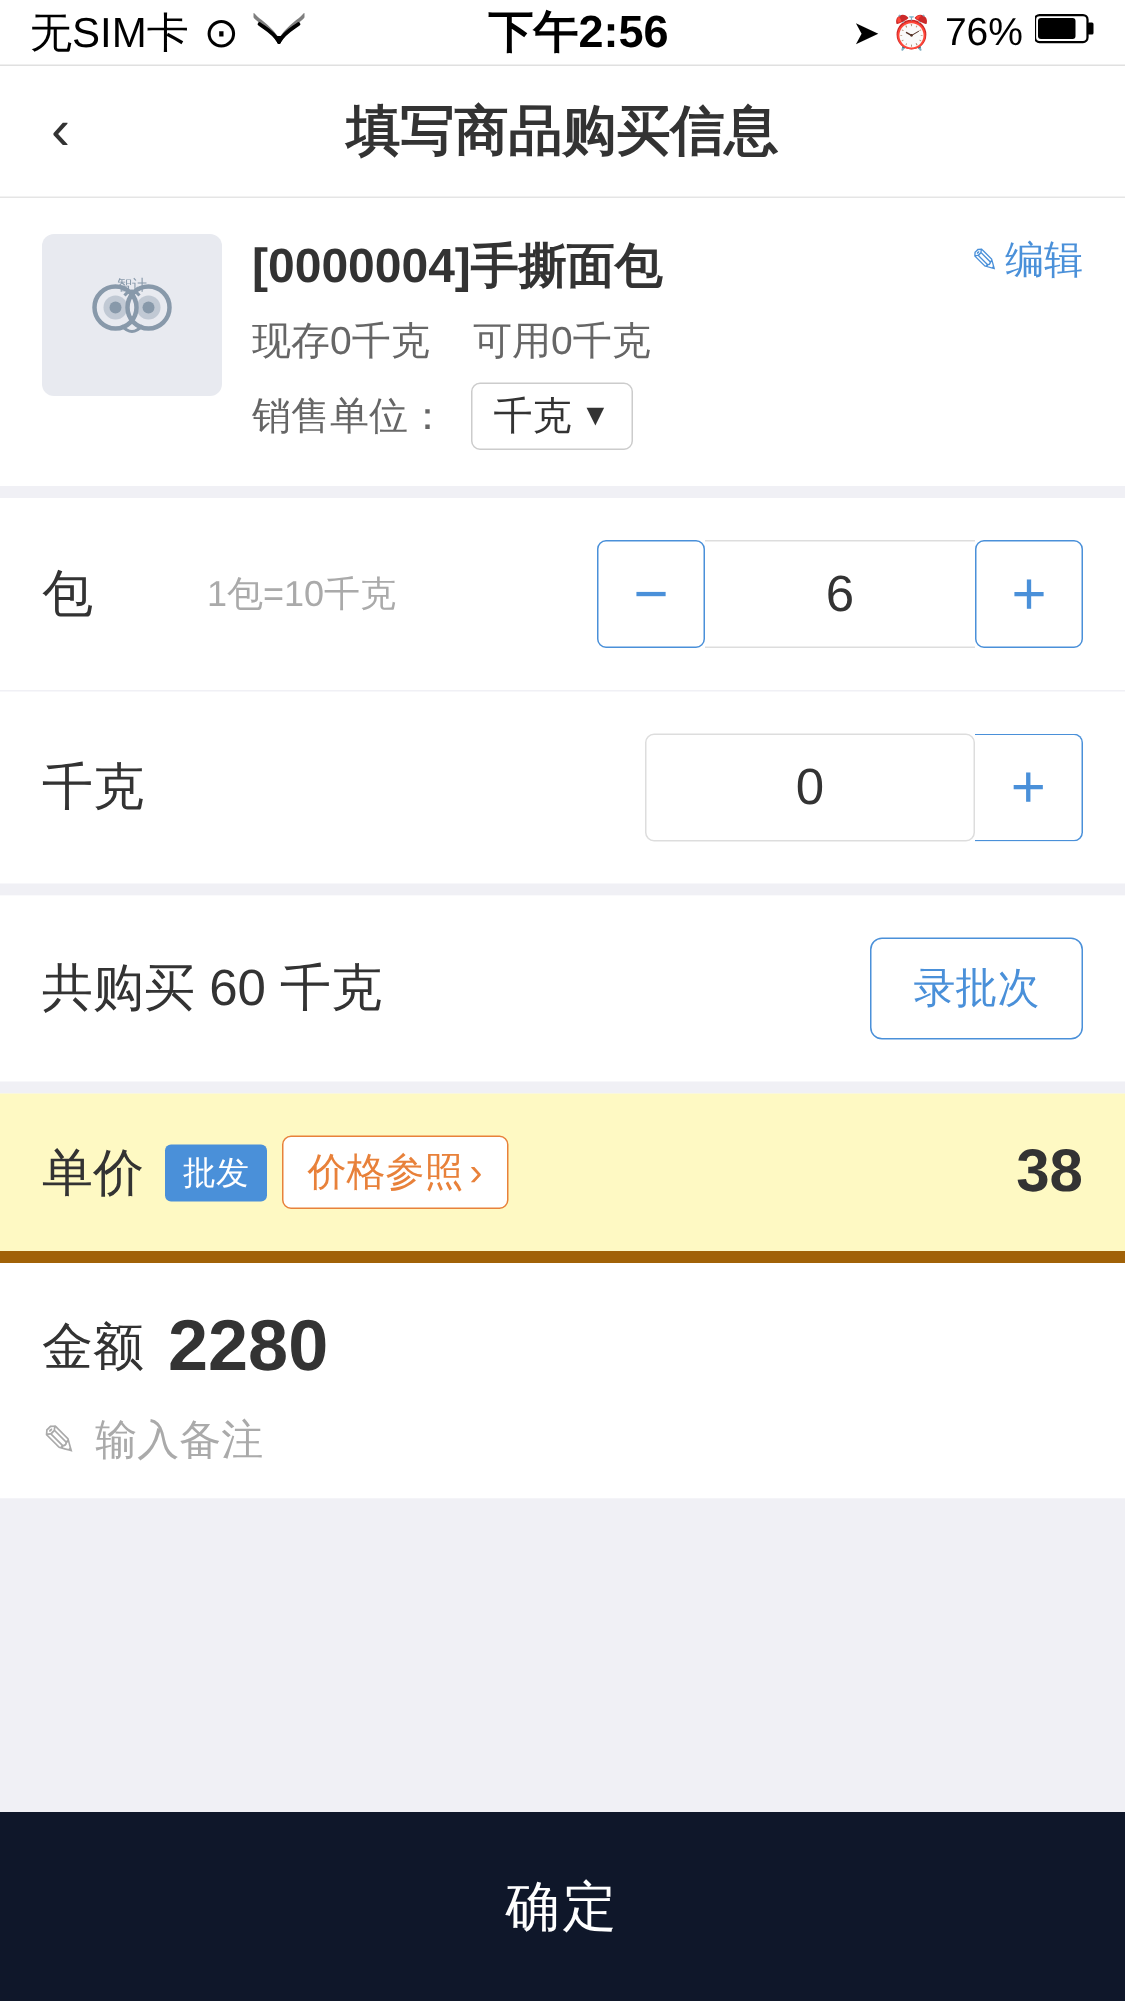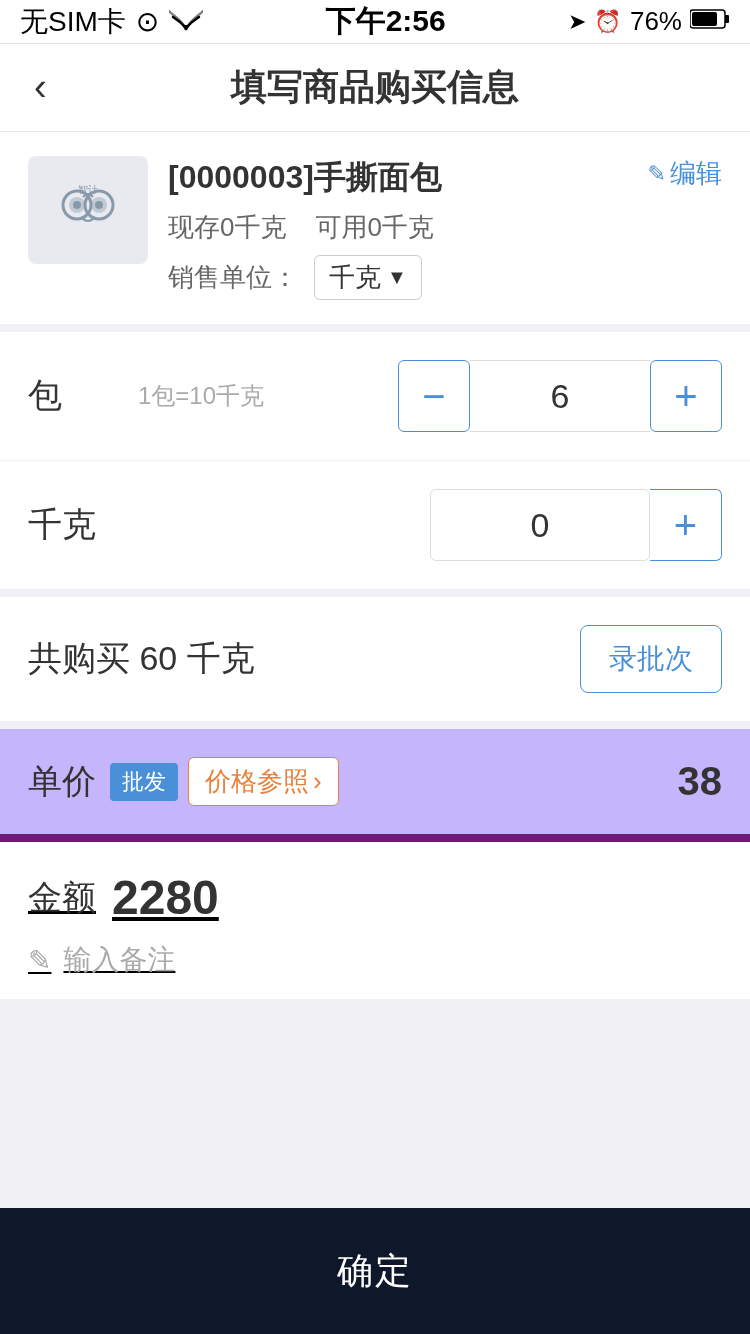--- a/index.html
+++ b/index.html
@@ -200,22 +200,22 @@
       color: #4a90d9;
       background: #fff;
       border-radius: 8px;
       padding: 14px 28px;
       font-size: 28px;
       cursor: pointer;
     }
 
     
     .price-section {
-      background: #c4b5fd;
-      border-bottom: 8px solid #701a75;
+      background: #fef9c3;
+      border-bottom: 8px solid #a16207;
     }
     .price-row {
       display: flex;
       align-items: center;
       padding: 28px 28px;
     }
     .price-label {
       font-size: 34px;
       color: #333;
       margin-right: 14px;
@@ -245,21 +245,20 @@
       font-size: 40px;
       color: #333;
       font-weight: 700;
     }
 
     
     .amount-section {
       background: #fff;
       padding: 28px 28px 20px;
       border-bottom: none;
-      text-decoration: underline;
     }
     .amount-row {
       display: flex;
       align-items: center;
       margin-bottom: 16px;
     }
     .amount-label {
       font-size: 34px;
       color: #333;
       margin-right: 16px;
@@ -363,21 +362,21 @@
           <circle cx="24" cy="28" r="4" fill="#8899aa"></circle>
           <circle cx="46" cy="28" r="4" fill="#8899aa"></circle>
           <path d="M30 20 Q35 14 40 20" stroke="#8899aa" stroke-width="2" fill="none"></path>
           <path d="M28 40 Q35 48 42 40" stroke="#8899aa" stroke-width="2" fill="none"></path>
           <text x="35" y="16" text-anchor="middle" fill="#8899aa" font-size="10" font-family="PingFang SC, sans-serif">智计</text>
         </svg>
       </span>
     </div>
     <div class="product-info">
       <div style="display:flex; justify-content:space-between; align-items:flex-start;">
-        <div class="product-name">[0000003]手撕面包</div>
+        <div class="product-name">[0000004]手撕面包</div>
         <div class="edit-btn">
           <span style="font-size:22px;">✎</span>
           <span>编辑</span>
         </div>
       </div>
       <div class="product-stock">
         <span>现存0千克</span>
         &nbsp;&nbsp;
         <span>可用0千克</span>
       </div>

